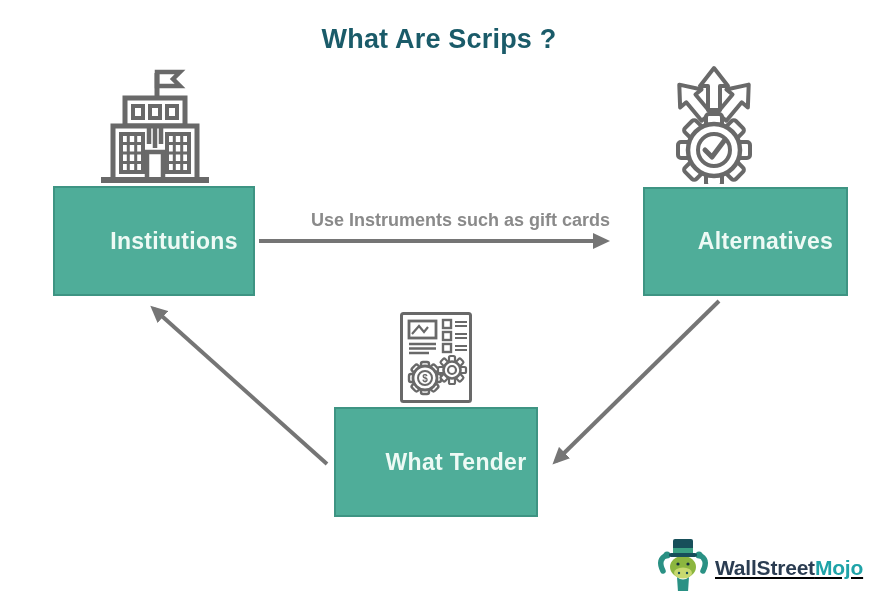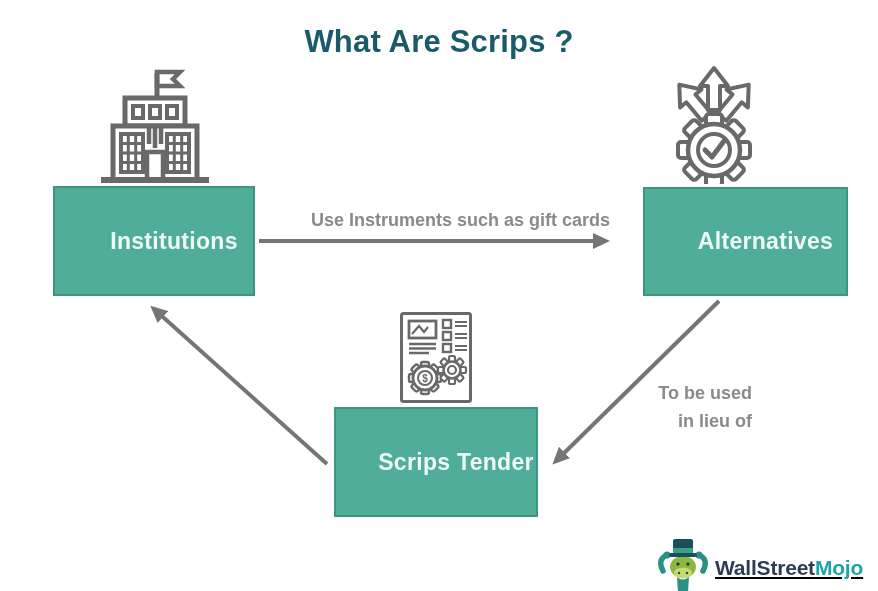--- a/index.html
+++ b/index.html
@@ -8,21 +8,21 @@
     --icon-stroke:#696969; --logo-primary:#2b3d52; --logo-secondary:#1fa3a8;
   }
   *{margin:0;padding:0;box-sizing:border-box;}
   body{background:#e8e8e8;font-family:"Liberation Sans",sans-serif;}
   .canvas{
     position:relative;width:878px;height:591px;background:#ffffff;
     margin:0 auto;overflow:hidden;
   }
   .title{
     position:absolute;top:24px;left:0;width:878px;text-align:center;
-    font-size:31px;font-weight:800;letter-spacing:.2px;color:var(--title-text);
+    font-size:27px;font-weight:800;letter-spacing:.2px;color:var(--title-text);
   }
   .node-box{
     position:absolute;display:flex;align-items:center;justify-content:center;
     background:var(--box-fill);border:2px solid var(--box-border);
     color:var(--box-text);font-size:23px;font-weight:bold;letter-spacing:.3px;padding-left:40px;
   }
   .box-institutions{left:53px;top:186px;width:202px;height:110px;}
   .box-alternatives{left:616px;top:187px;width:205px;height:109px;margin-left:27px;}
   .box-legal-tender{left:334px;top:407px;width:204px;height:110px;}
   .icon{position:absolute;}
@@ -120,36 +120,35 @@
     <circle cx="53" cy="59" r="4" stroke-width="2.2"></circle>
   </svg>
 
   <div class="node-box box-institutions">
     <span>Institutions</span>
   </div>
   <div class="node-box box-alternatives">
     <span>Alternatives</span>
   </div>
   <div class="node-box box-legal-tender">
-    <span>Scrips Tender</span>
+    <span>What Tender</span>
   </div>
 
   <svg class="arrows" viewBox="0 0 878 591">
     <defs>
       <marker id="ah" markerUnits="userSpaceOnUse" markerWidth="17" markerHeight="16" refX="12" refY="8" orient="auto">
         <path d="M0 0 L17 8 L0 16 Z" fill="#757575"></path>
       </marker>
     </defs>
     <line x1="259" y1="241" x2="605" y2="241" stroke="#757575" stroke-width="4" marker-end="url(#ah)"></line>
     <line x1="719" y1="301" x2="556" y2="461" stroke="#757575" stroke-width="4" marker-end="url(#ah)"></line>
     <line x1="327" y1="464" x2="154" y2="309" stroke="#757575" stroke-width="4" marker-end="url(#ah)"></line>
   </svg>
 
   <div class="edge-label edge-label-1">Use Instruments such as gift cards</div>
-  <div class="edge-label edge-label-2">To be used in lieu of</div>
 
   <div class="logo">
     <svg width="56" height="62" viewBox="0 0 56 62">
       <path d="M8 34 Q2 22 12 18" stroke="#2a9184" stroke-width="5.5" fill="none" stroke-linecap="round"></path>
       <circle cx="12" cy="18" r="3.5" fill="#2a9184"></circle>
       <path d="M48 34 Q54 22 44 18" stroke="#2a9184" stroke-width="5.5" fill="none" stroke-linecap="round"></path>
       <circle cx="44" cy="18" r="3.5" fill="#2a9184"></circle>
       <path d="M22 40 Q28 45 34 40 L33 55 Q28 61 23 55 Z" fill="#2a9184"></path>
       <ellipse cx="28" cy="30" rx="13" ry="11" fill="#8cb63f"></ellipse>
       <ellipse cx="28" cy="36" rx="9" ry="5.5" fill="#c8d96f"></ellipse>

